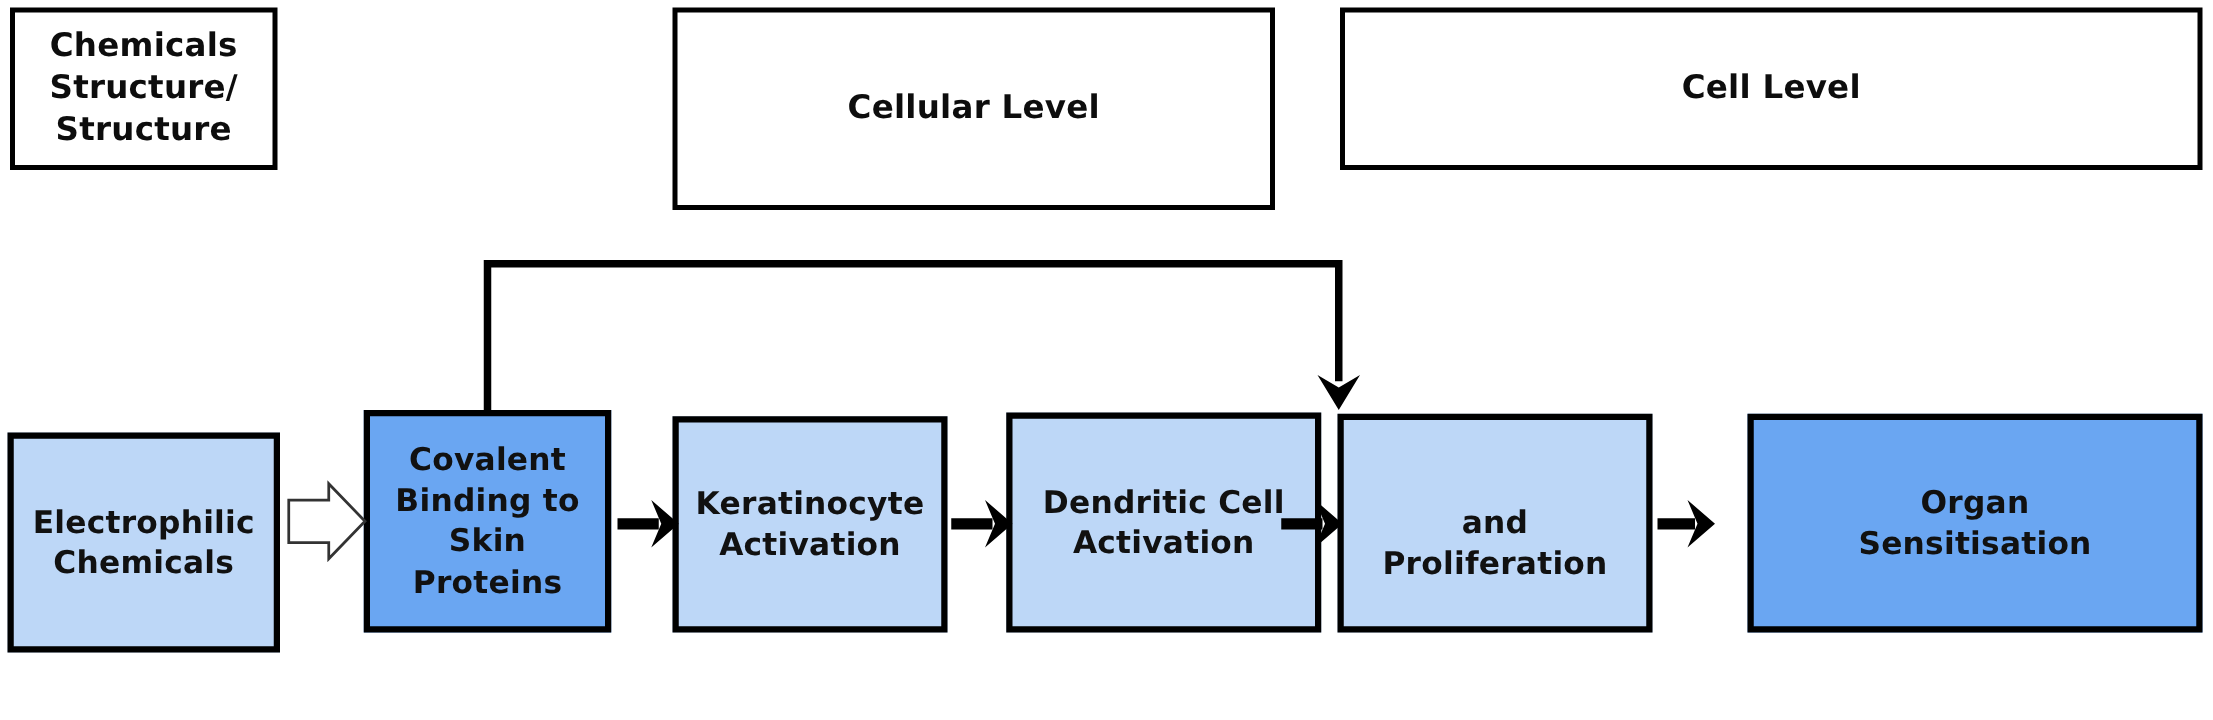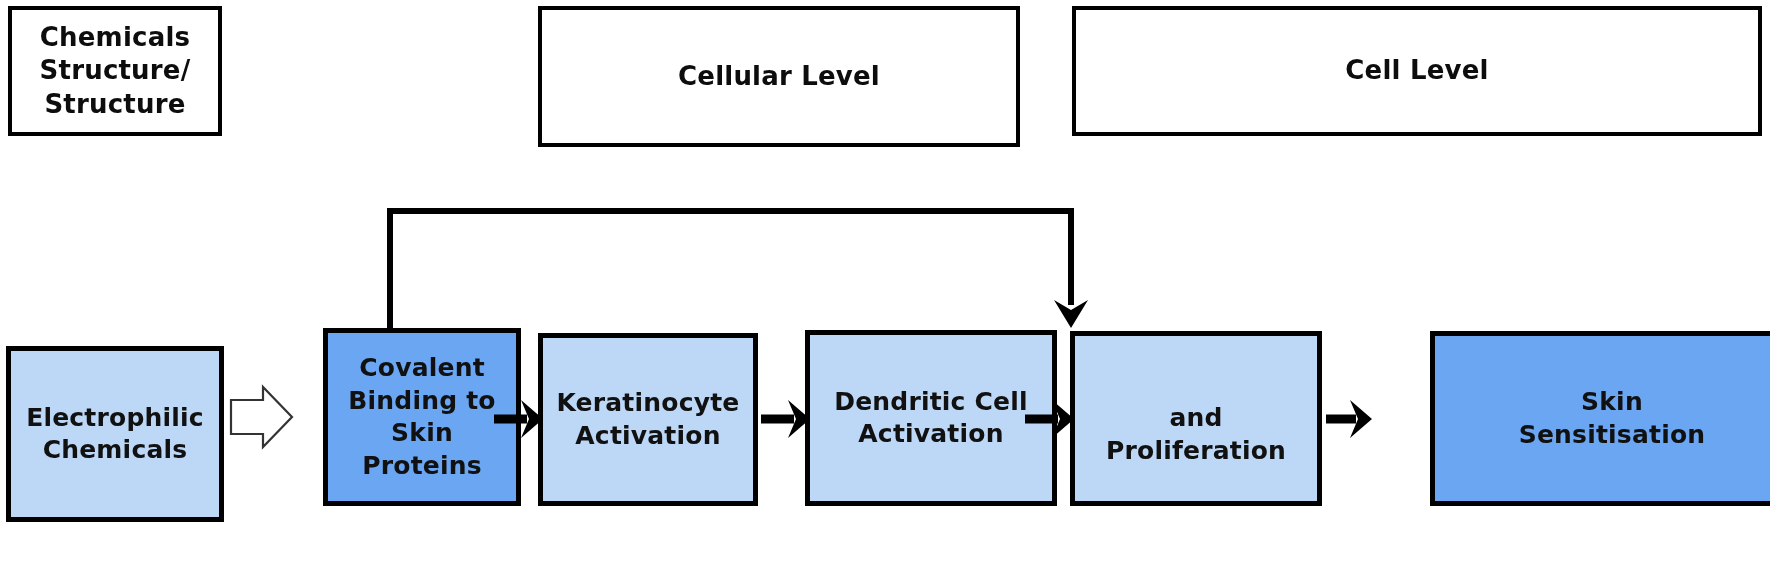--- a/index.html
+++ b/index.html
@@ -45,21 +45,21 @@
   }
   .flow-box .lbl {
     font-size: 25px;
     font-weight: bold;
     color: #111111;
     line-height: 1.3;
     letter-spacing: 0.2px;
     padding: 0 6px;
   }
   .fill-light { background: #bdd7f7; }
-  .fill-mid   { background: #6aa6f2; margin-left: 32px; }
+  .fill-mid   { background: #6aa6f2; }
   svg.overlay {
     position: absolute;
     left: 0;
     top: 0;
     width: 1770px;
     height: 576px;
     pointer-events: none;
   }
 </style>
 </head>
@@ -69,21 +69,21 @@
 
   <div class="hdr-box" style="left:8px; top:6px; width:214px; height:130px;">
     <div class="lbl">
       <span>Chemicals</span><br>
       <span>Structure/</span><br>
       <span>Structure</span>
     </div>
   </div>
 
 
-  <div class="hdr-box" style="left:538px; top:6px; width:482px; height:141px;">
+  <div class="hdr-box" style="left:538px; top:6px; width:482px; height:162px;">
     <div class="lbl">Cellular Level</div>
   </div>
 
   <div class="hdr-box" style="left:1072px; top:6px; width:690px; height:130px;">
     <div class="lbl">Cell Level</div>
   </div>
 
   <div class="flow-box fill-light" style="left:6px; top:330px; width:218px; height:176px;margin-top:16px;">
     <div class="lbl">
       <span>Electrophilic</span><br>
@@ -115,21 +115,21 @@
 
   <div class="flow-box fill-light" style="left:1070px; top:331px; width:252px; height:175px;">
     <div class="lbl">
       <br>
       <span>and Proliferation</span>
     </div>
   </div>
 
   <div class="flow-box fill-mid" style="left:1398px; top:331px; width:364px; height:175px;">
     <div class="lbl">
-      <span>Skin</span><br>
+      <span>Organ</span><br>
       <span>Sensitisation</span>
     </div>
   </div>
 
   <svg class="overlay" viewBox="0 0 1770 576">
 
     <g>
       <path d="M 231 400 L 263 400 L 263 387 L 292 417 L 263 447 L 263 434 L 231 434 Z" fill="#ffffff" stroke="#333333" stroke-width="2.2" stroke-linejoin="miter"></path>
     </g>
 

